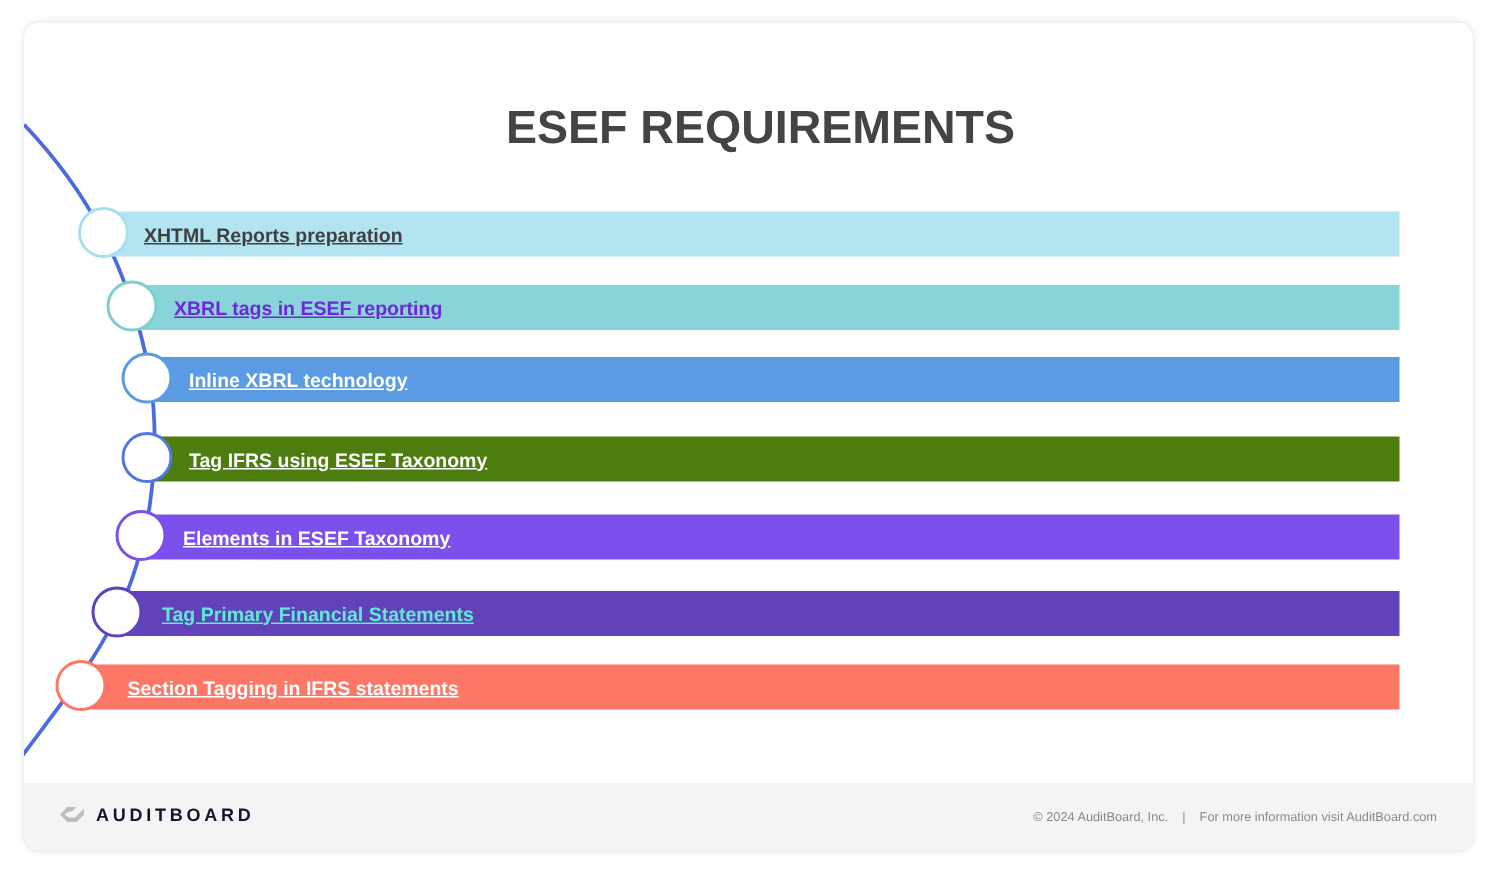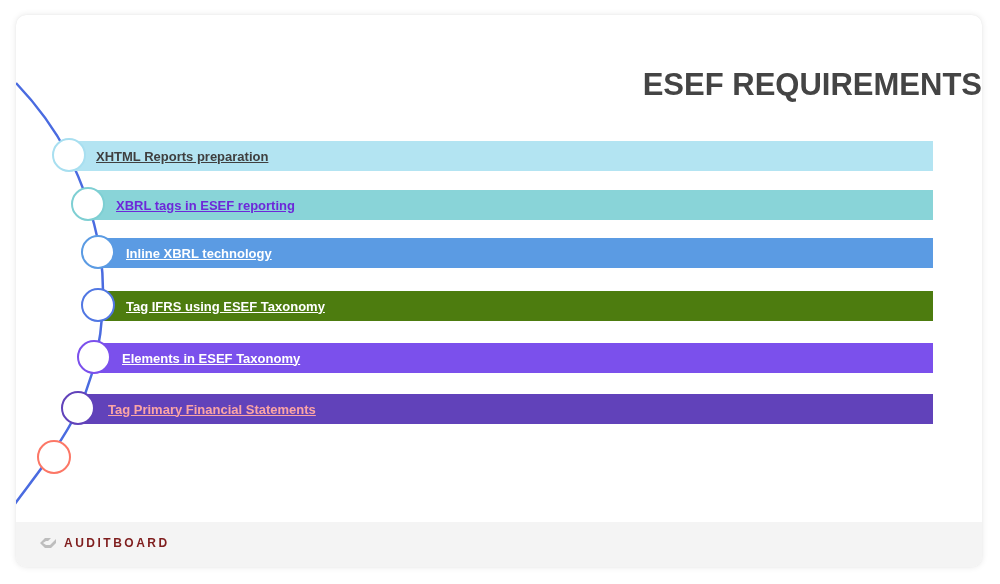--- a/index.html
+++ b/index.html
@@ -7,40 +7,40 @@
       width: 1000px; height: 584px; background: #ffffff; position: relative; overflow: hidden;
       font-family: "Liberation Sans", sans-serif;
     }
     .card {
       position: absolute; left: 16px; top: 15px; width: 966px; height: 552px;
       background: #ffffff; border-radius: 10px;
       box-shadow: 0 0 6px rgba(0,0,0,0.10), 0 0 1px rgba(0,0,0,0.08);
       overflow: hidden;
     }
     .title {
-      position: absolute; left: 16px; right: 0; top: 52px; text-align: right;
+      position: absolute; left: 16px; right: 0; top: 52px; text-align: center;
       font-size: 31px; font-weight: bold; color: #444444; letter-spacing: 0px;
     }
     .curve { position: absolute; left: 0; top: 0; }
     .bar {
       position: absolute; height: 30px; display: flex; align-items: center;
       font-size: 13px; font-weight: bold; text-decoration: underline;
     }
     .bar .label { white-space: nowrap; }
     .node {
       position: absolute; width: 34px; height: 34px; border-radius: 50%;
       background: #ffffff; box-sizing: border-box; border: 2px solid #ccc;
     }
     .footer {
       position: absolute; left: 0; right: 0; bottom: 0; height: 45px;
       background: #f4f4f4;
     }
     .logo {
       position: absolute; left: 22px; top: 14px; display: flex; align-items: center;
-      color: #7f1d1d; font-size: 12px; font-weight: bold; letter-spacing: 2.5px;
+      color: #0f172a; font-size: 12px; font-weight: bold; letter-spacing: 2.5px;
     }
     .logo svg { margin-right: 6px; }
     .copy {
       position: absolute; right: 24px; top: 17px; font-size: 8.5px; color: #888888;
     }
     .copy .sep { margin: 0 7px; }
   </style>
 </head>
 <body>
 
@@ -70,29 +70,37 @@
   <div class="bar" style="left:82px; top:276px; width:835px; background:#4d7c0f; padding-left:28px; box-sizing:border-box; color:#ffffff;">
     <span class="label">Tag IFRS using ESEF Taxonomy</span>
   </div>
   <div class="node" style="left:65px; top:273px; border-color:#5177e3;"></div>
 
   <div class="bar" style="left:78px; top:328px; width:839px; background:#7b50ec; padding-left:28px; box-sizing:border-box; color:#ffffff;">
     <span class="label">Elements in ESEF Taxonomy</span>
   </div>
   <div class="node" style="left:61px; top:325px; border-color:#7b50ec;"></div>
 
-  <div class="bar" style="left:62px; top:379px; width:855px; background:#6142ba; padding-left:30px; box-sizing:border-box; color:#fca5a5;">
+  <div class="bar" style="left:62px; top:379px; width:855px; background:#6142ba; padding-left:30px; box-sizing:border-box; color:#5eead4;">
     <span class="label">Tag Primary Financial Statements</span>
   </div>
   <div class="node" style="left:45px; top:376px; border-color:#6142ba;"></div>
 
+  <div class="bar" style="left:38px; top:428px; width:879px; background:#fc7766; padding-left:31px; box-sizing:border-box; color:#ffffff;">
+    <span class="label">Section Tagging in IFRS statements</span>
+  </div>
   <div class="node" style="left:21px; top:425px; border-color:#fc7766;"></div>
 
   <div class="footer">
     <div class="logo">
       <svg width="20" height="14" viewBox="0 0 20 14">
         <path d="M2 7 L7 2 L13 2 L10 5 L8 5 L5 7 L8 9 L12 9 L18 3 L18 7 L13 12 L7 12 Z" fill="#bdbdbd"></path>
       </svg>
       <span>AUDITBOARD</span>
     </div>
+    <div class="copy">
+      <span>© 2024  AuditBoard, Inc.</span>
+      <span class="sep">|</span>
+      <span>For more information visit AuditBoard.com</span>
+    </div>
   </div>
 
 </div>
 
 </body></html>

